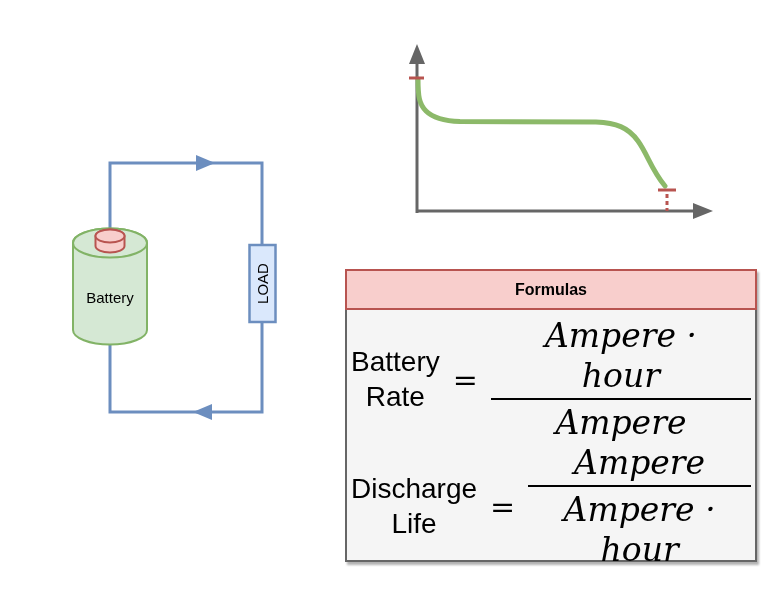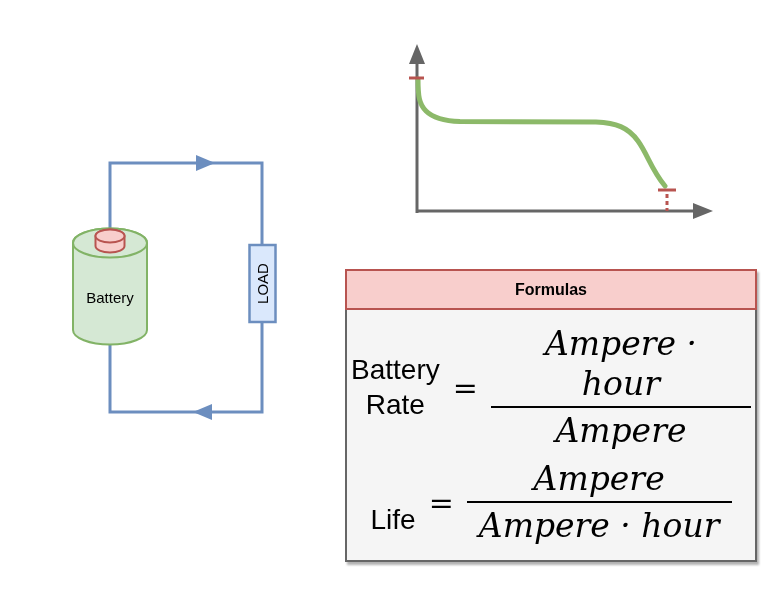--- a/index.html
+++ b/index.html
@@ -126,21 +126,21 @@
         <span class="f-eq">=</span>
         <div class="fraction">
           <div class="num">Ampere · hour</div>
           <div class="bar"></div>
           <div class="den">Ampere</div>
         </div>
       </div>
 
       <div class="formula-row">
         <div class="f-label">
-          <br>
+          <span>Discharge</span><br>
           <span>Life</span>
         </div>
         <span class="f-eq">=</span>
         <div class="fraction">
           <div class="num">Ampere</div>
           <div class="bar"></div>
           <div class="den">Ampere · hour</div>
         </div>
       </div>
 

